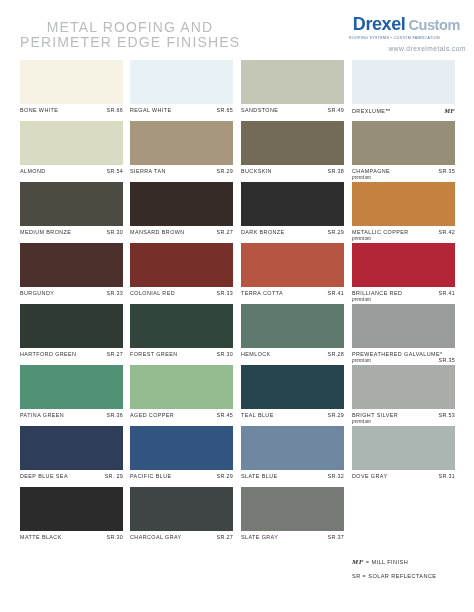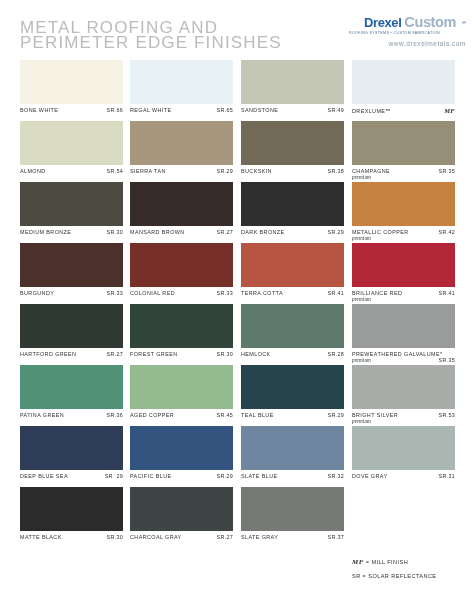--- a/index.html
+++ b/index.html
@@ -18,46 +18,47 @@
     position: absolute;
     top: 0; left: 0;
     width: 474px;
     height: 56px;
   }
 
   #page-title {
     position: absolute;
     left: 20px;
     top: 20px;
-    font-size: 17px;
+    font-size: 14px;
     line-height: 15px;
     letter-spacing: 1.15px;
     color: #b9bcbe;
     font-weight: 400;
     text-transform: uppercase;
     white-space: pre-line;
+    text-align: center;
   }
 
   #brand-block {
     position: absolute;
     right: 8px;
     top: 14px;
     width: 150px;
     text-align: right;
   }
 
   .brand-row {
     display: flex;
     align-items: center;
     justify-content: flex-end;
     gap: 3px;
   }
 
   #brand-drexel {
-    font-size: 13px;
+    font-size: 18px;
     font-weight: bold;
     color: #1f5fa9;
     letter-spacing: -0.4px;
     font-family: "Liberation Sans", sans-serif;
     margin-left: 48px;
   }
 
   #brand-metals {
     font-size: 14.5px;
     font-weight: bold;

